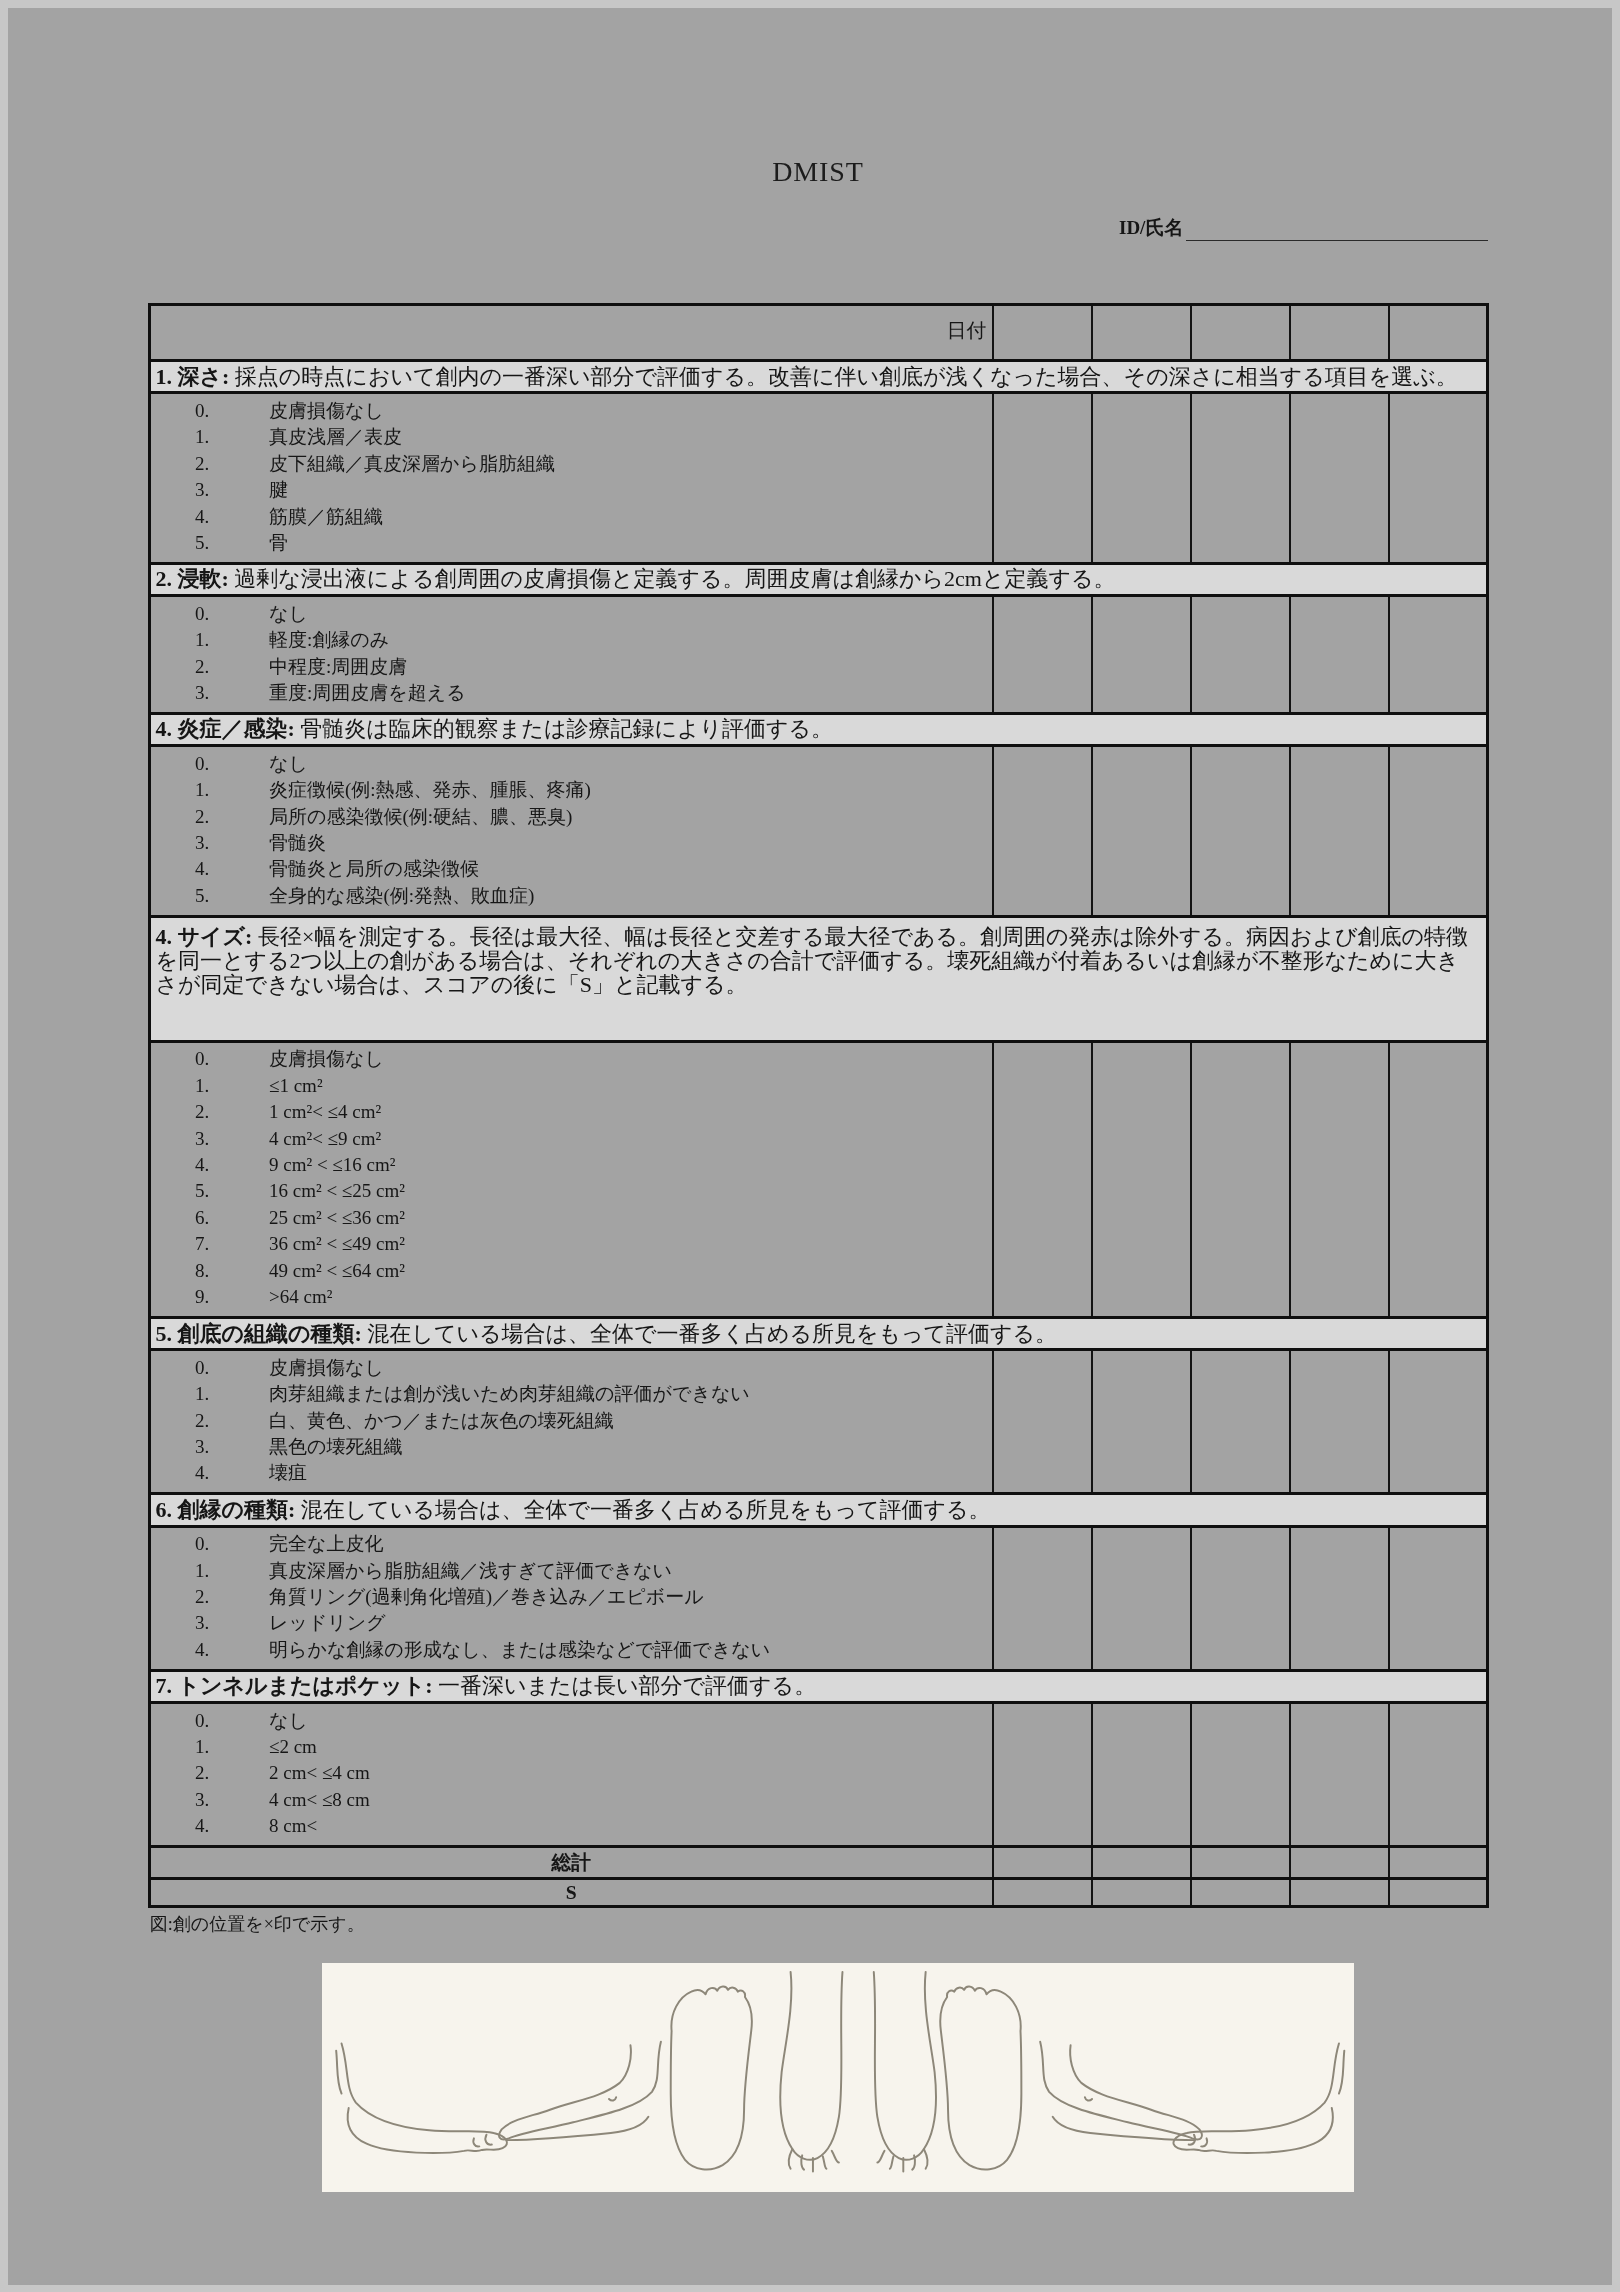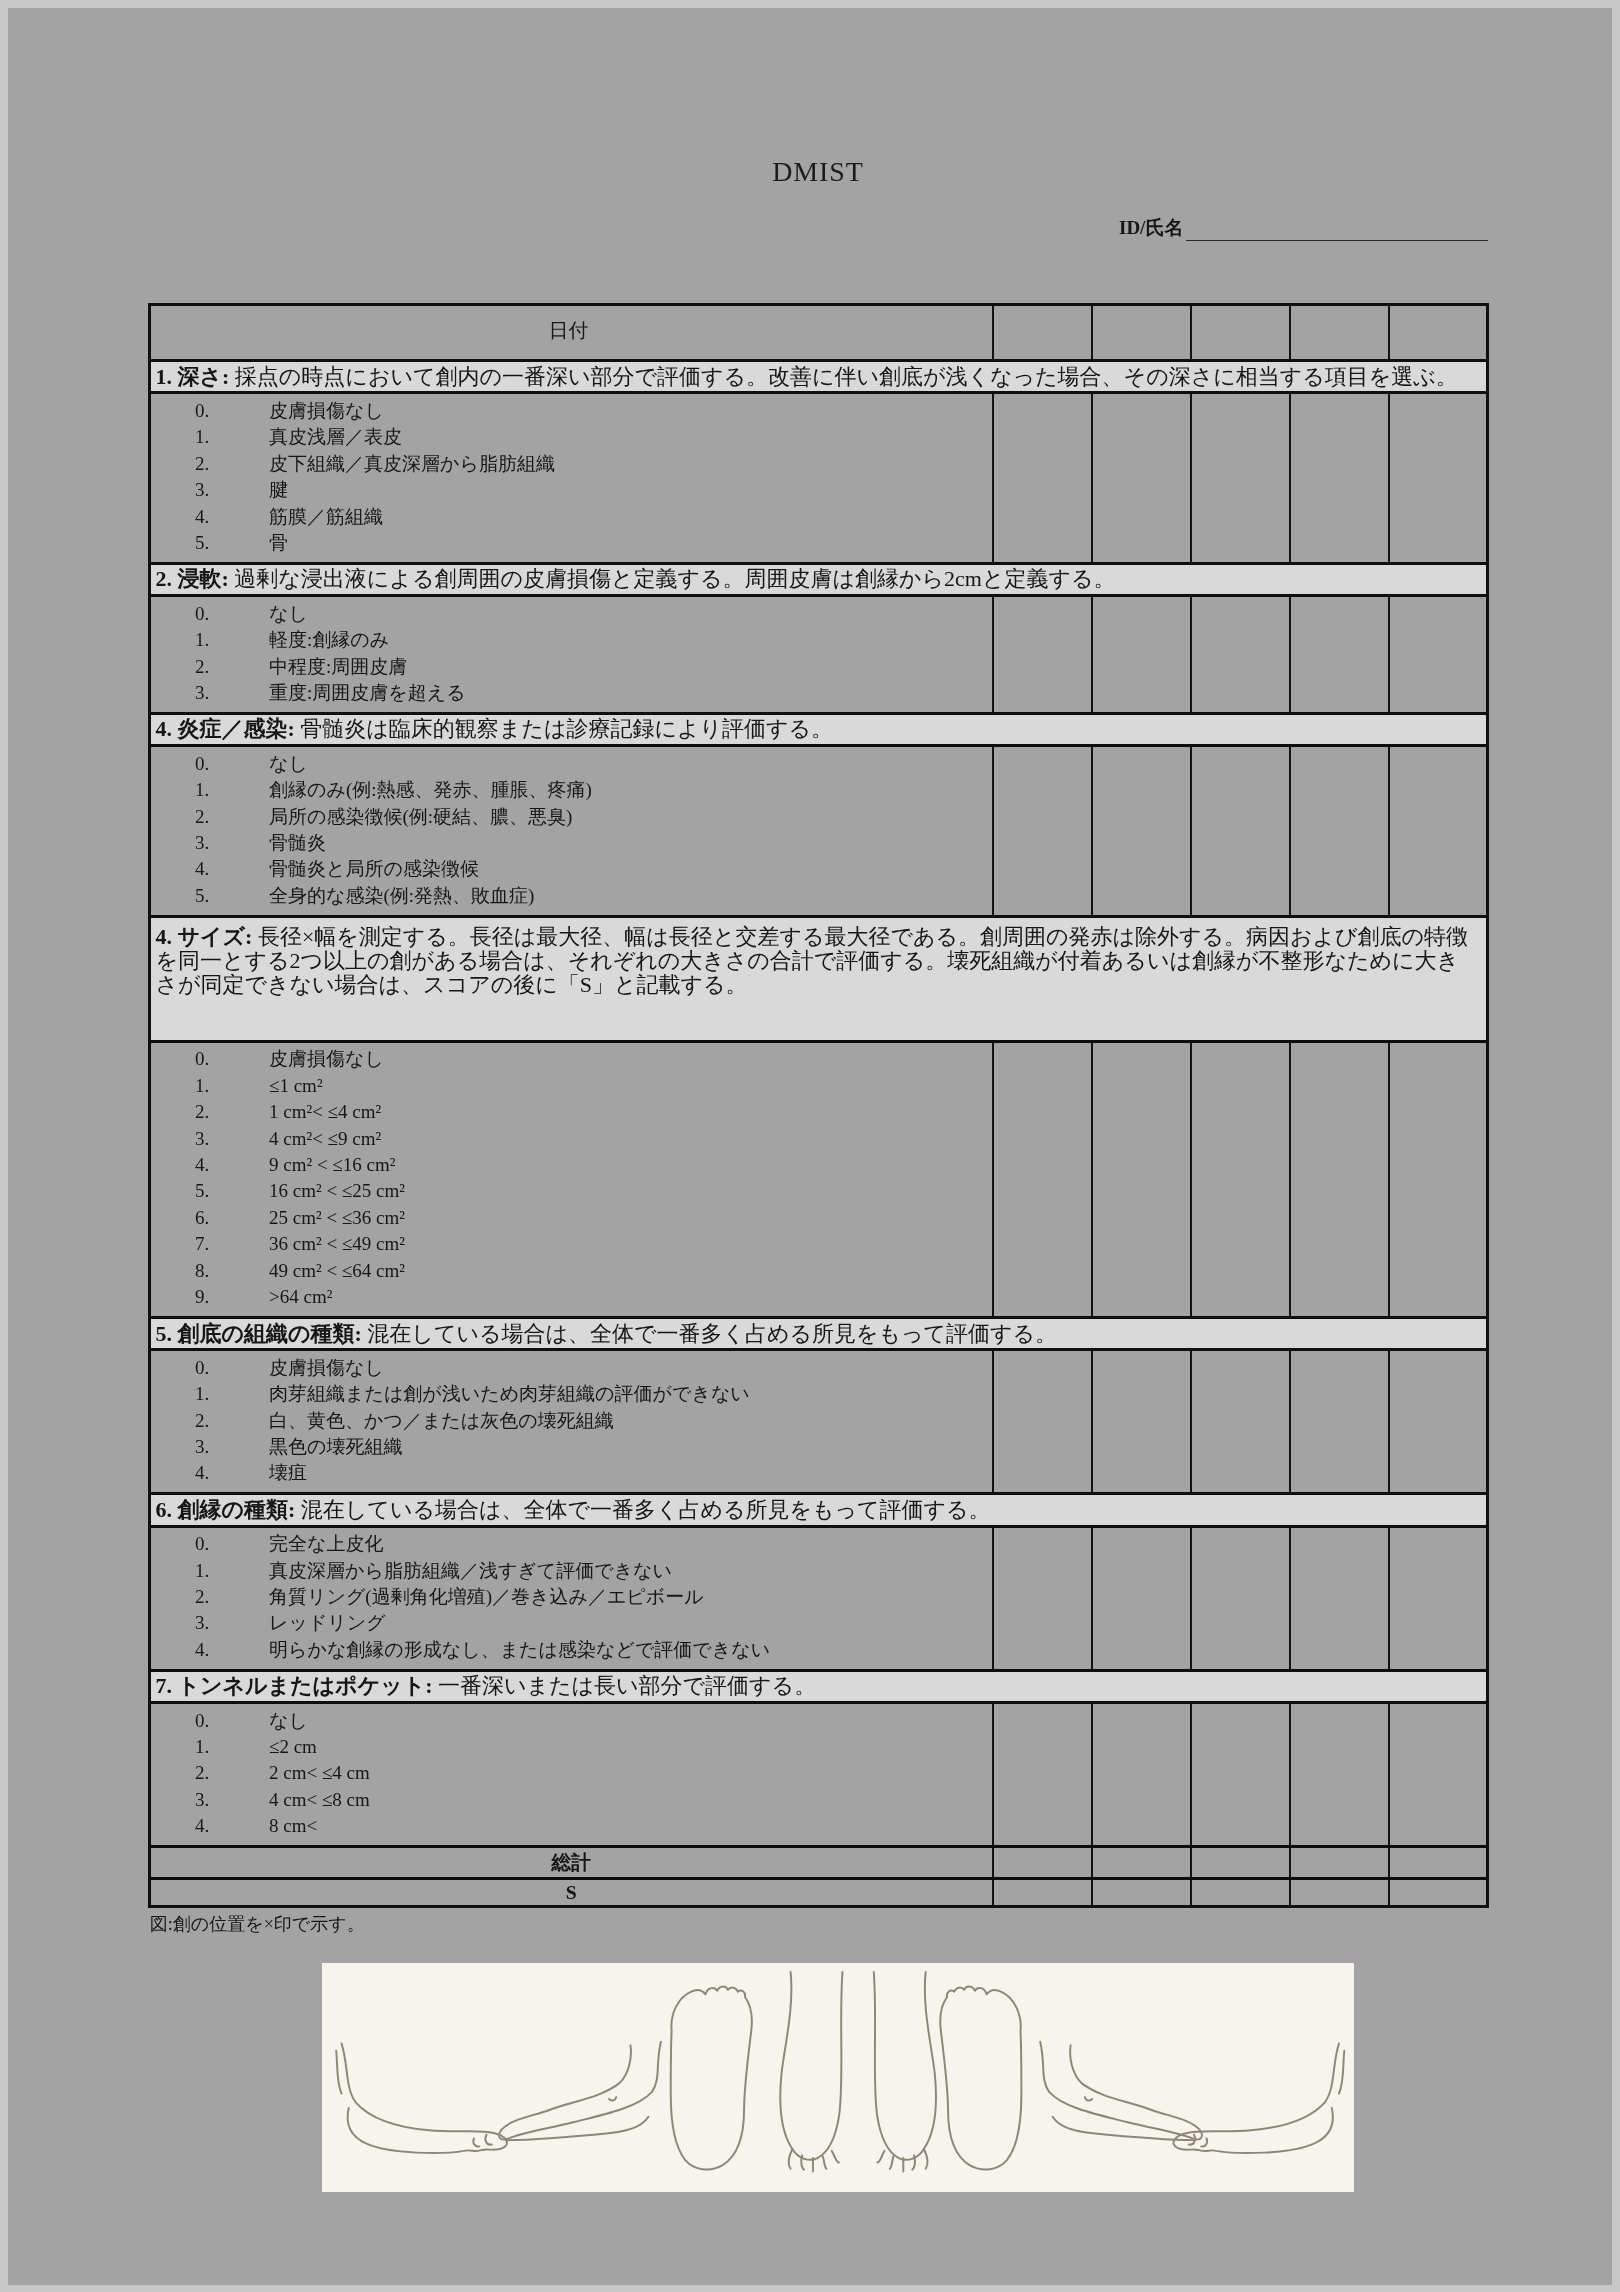--- a/index.html
+++ b/index.html
@@ -40,21 +40,21 @@
     border-collapse:collapse;table-layout:fixed;
     width:1340px;
     border:3.6px solid #0f0f0f;
   }
   table.dmist td{
     border:2.7px solid #131313;
     box-sizing:border-box;
   }
   tr.date-row td{height:56px;}
   td.date-label-cell{
-    text-align:center;vertical-align:middle;
+    text-align:right;vertical-align:middle;
     padding:0 5.4px 3.6px 0;font-size:19.7px;
   }
   tr.sec-header td{
     background:#d9d9d9;
     border-top:3.6px solid #0f0f0f;
     border-bottom:3.6px solid #0f0f0f;
     font-size:22px;line-height:24px;
     padding:2.7px 7.2px 2.7px 4.5px;
   }
   tr.sec-header.tall td{padding-top:7.2px;padding-bottom:43px;}
@@ -182,21 +182,21 @@
             <td colspan="6"><span class="sec-title">4. 炎症／感染: </span><span class="sec-desc">骨髄炎は臨床的観察または診療記録により評価する。</span></td>
           </tr>
           <tr class="sec-body">
             <td class="options-cell">
               <div class="opt">
                 <span class="num">0.</span>
                 <span class="txt">なし</span>
               </div>
               <div class="opt">
                 <span class="num">1.</span>
-                <span class="txt">創縁のみ(例:熱感、発赤、腫脹、疼痛)</span>
+                <span class="txt">炎症徴候(例:熱感、発赤、腫脹、疼痛)</span>
               </div>
               <div class="opt">
                 <span class="num">2.</span>
                 <span class="txt">局所の感染徴候(例:硬結、膿、悪臭)</span>
               </div>
               <div class="opt">
                 <span class="num">3.</span>
                 <span class="txt">骨髄炎</span>
               </div>
               <div class="opt">

